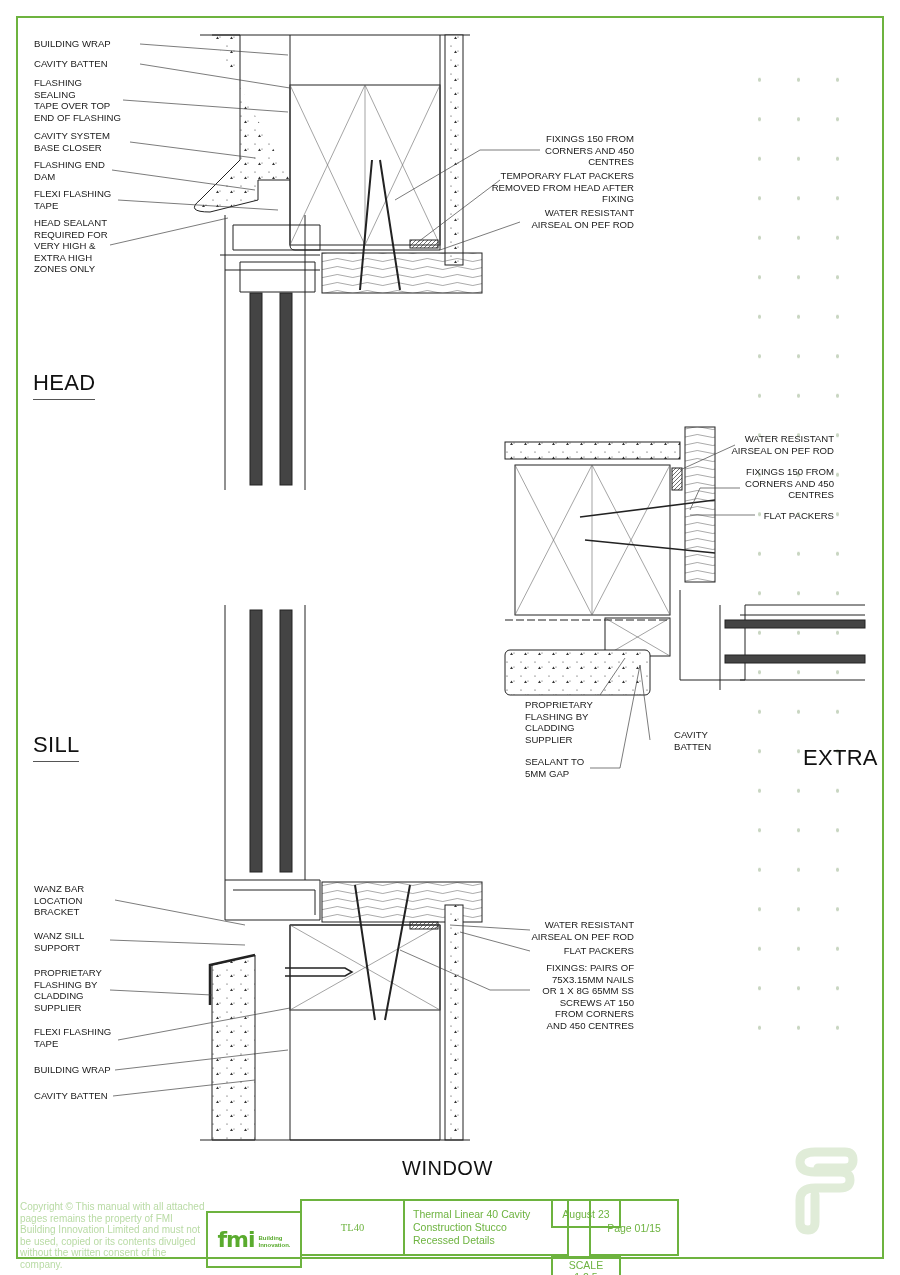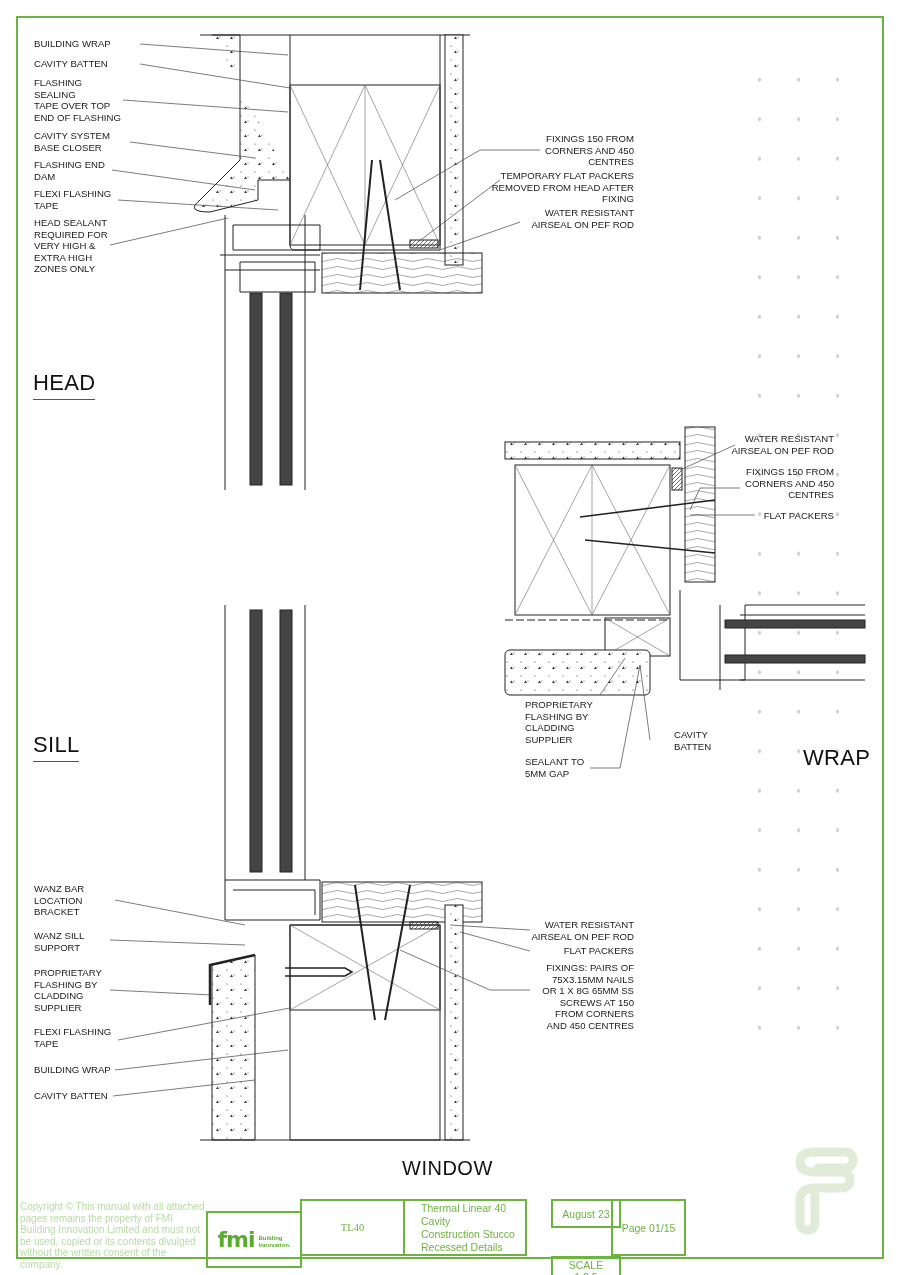--- a/index.html
+++ b/index.html
@@ -14,24 +14,24 @@
   .lbl.r { text-align: right; }
   .section-title { position: absolute; font-size: 22px; color: #111; letter-spacing: 0.3px; }
   .section-title.u { border-bottom: 1px solid #555; padding-bottom: 3px; text-align: right; }
   .window-title { position: absolute; left: 402px; top: 1157px; font-size: 20px; color: #111; letter-spacing: 0.5px; }
   .copyright { position: absolute; left: 20px; top: 1201px; width: 185px; font-size: 10px; line-height: 11.5px; color: #b9dba5; }
   .tb { position: absolute; top: 1199px; height: 57px; border: 2px solid #6db33f; color: #6db33f; font-size: 10.5px; display: flex; align-items: center; justify-content: center; text-align: center; }
   .logo-wrap { left: 206px; width: 96px; margin-top: 12px; }
   .logo-fmi { font-weight: bold; font-size: 22px; color: #5aab2e; letter-spacing: -1px; font-family: "DejaVu Sans", sans-serif; }
   .logo-sub { font-size: 6px; line-height: 7px; color: #5aab2e; font-weight: bold; text-align: left; margin-left: 4px; margin-top: 4px; white-space: pre-line; }
   .tb-code { left: 300px; width: 105px; font-family: Liberation Serif, serif; }
-  .tb-desc { left: 403px; width: 124px; justify-content: flex-start; text-align: left; padding-left: 16px; line-height: 13px; white-space: pre-line; }
+  .tb-desc { left: 403px; width: 166px; justify-content: flex-start; text-align: left; padding-left: 8px; line-height: 13px; white-space: pre-line; }
   .tb-date { left: 551px; width: 70px; height: 29px; }
   .tb-scale { left: 551px; top: 1256px; width: 70px; height: 30px; line-height: 12px; white-space: pre-line; }
-  .tb-page { left: 611px; width: 75px; }
+  .tb-page { left: 589px; width: 90px; }
   .watermark { position: absolute; left: 790px; top: 1140px; }
 </style>
 </head>
 <body>
 
 <div class="frame"></div>
 <div class="dots"></div>
 
 <svg class="drawing" width="900" height="1275" viewBox="0 0 900 1275">
   <defs>
@@ -142,21 +142,21 @@
 <div class="lbl r" style="left:700px;top:510px;width:134px">FLAT PACKERS</div>
 <div class="lbl" style="left:525px;top:699px">PROPRIETARY
 FLASHING BY
 CLADDING
 SUPPLIER</div>
 <div class="lbl" style="left:674px;top:729px;">CAVITY
 BATTEN</div>
 <div class="lbl" style="left:525px;top:756px">SEALANT TO
 5mm GAP</div>
 
-<div class="section-title" style="left:803px;top:745px">WRAP</div>
+<div class="section-title" style="left:803px;top:745px">EXTRA</div>
 <div class="section-title u" style="left:33px;top:732px">SILL</div>
 
 <div class="lbl" style="left:34px;top:883px">WANZ BAR
 LOCATION
 BRACKET</div>
 <div class="lbl" style="left:34px;top:930px">WANZ SILL
 SUPPORT</div>
 <div class="lbl" style="left:34px;top:967px">PROPRIETARY
 FLASHING BY
 CLADDING

